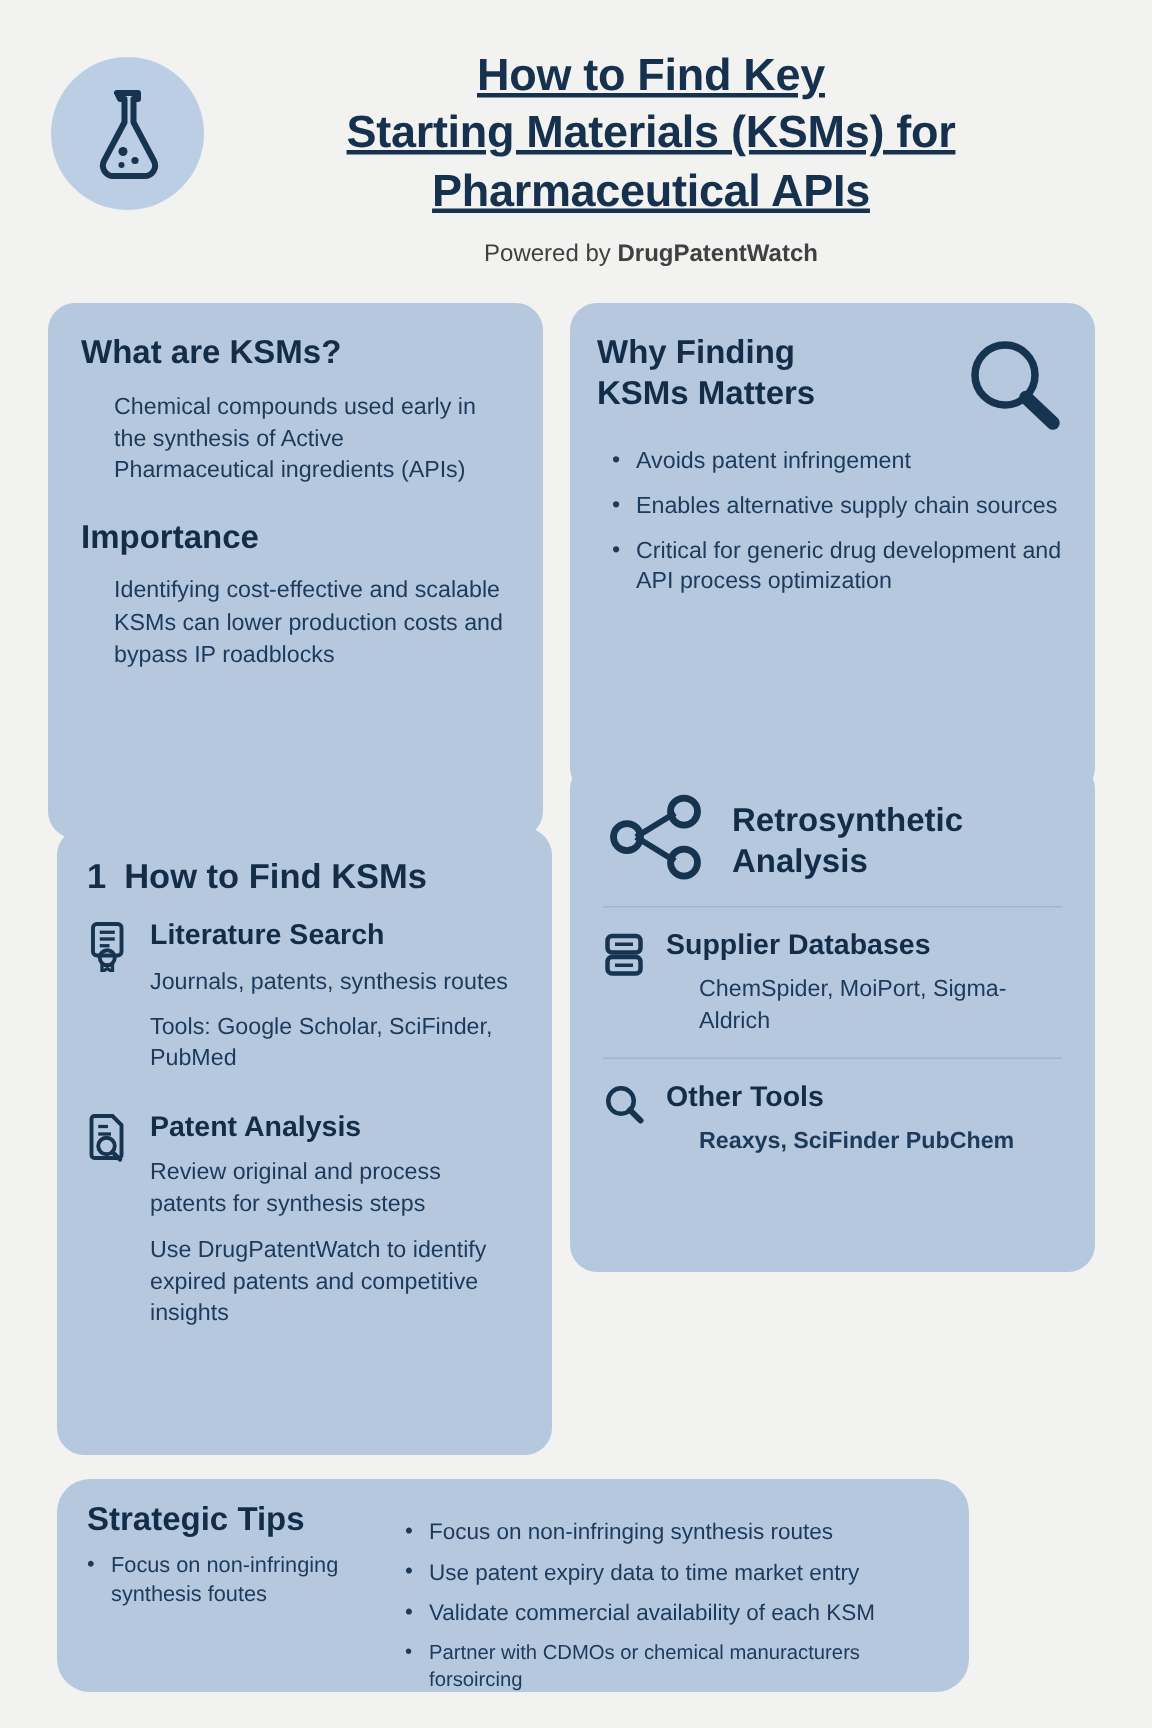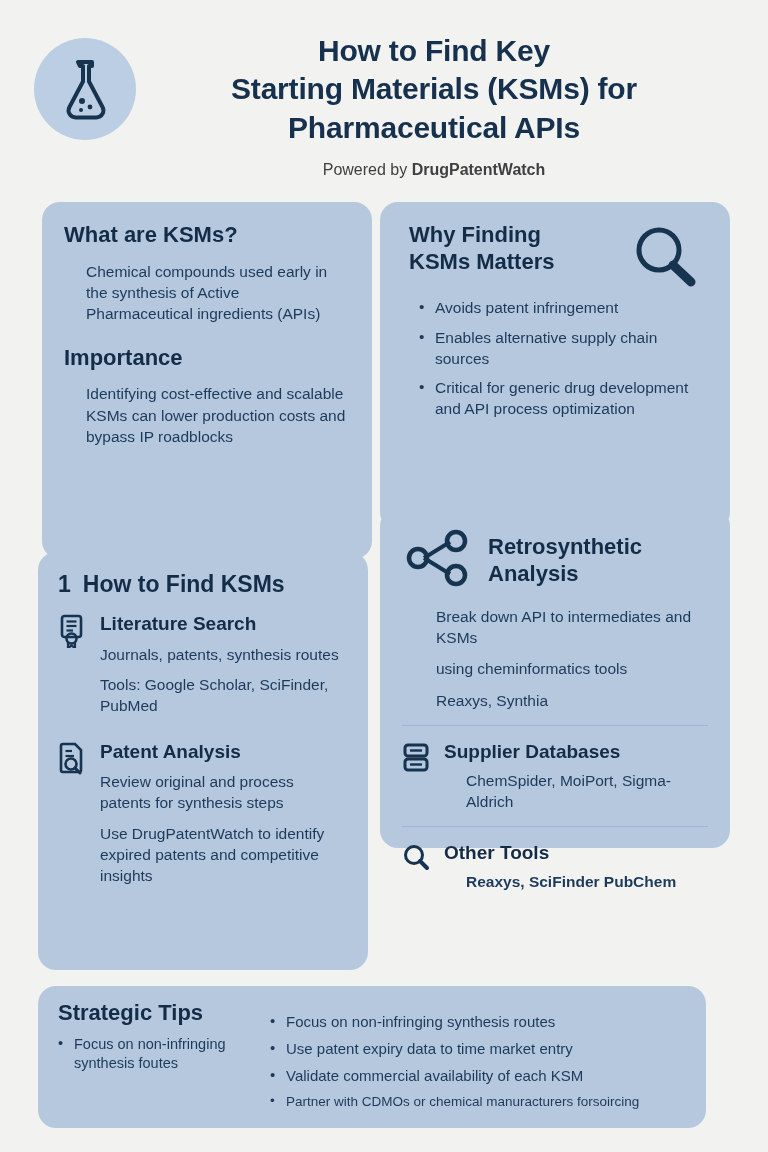--- a/index.html
+++ b/index.html
@@ -45,20 +45,21 @@
     padding-left: 6px;
     padding-right: 6px;
   }
   .title {
     font-size: 30px;
     line-height: 1.28;
     font-weight: bold;
     letter-spacing: -0.2px;
     color: #16314e;
     margin: 6px 0 0 0;
+    text-decoration: underline;
   }
   .subtitle {
     margin-top: 14px;
     font-size: 16px;
     color: #404040;
   }
   .subtitle b {
     font-weight: bold;
   }
 
@@ -83,25 +84,25 @@
     color: #132c47;
     line-height: 1.25;
   }
   .body-text {
     font-size: 15.5px;
     line-height: 1.37;
     color: #1c3a5b;
   }
 
   
-  #card-what { left: 42px;  top: 202px; width: 330px; height: 357px; padding: 20px 22px; }
-  #card-why  { left: 380px; top: 202px; width: 350px; height: 328px; padding: 20px 29px; }
+  #card-what { left: 32px;  top: 202px; width: 330px; height: 357px; padding: 20px 22px; }
+  #card-why  { left: 380px; top: 202px; width: 350px; height: 328px; padding: 20px 18px; }
   #card-retro{ left: 380px; top: 508px; width: 350px; height: 340px; padding: 20px 22px; }
   #card-find { left: 38px;  top: 552px; width: 330px; height: 418px; padding: 18px 20px; }
-  #card-tips { left: 38px;  top: 986px; width: 668px; height: 142px; padding: 14px 20px; }
+  #card-tips { left: 38px;  top: 986px; width: 608px; height: 142px; padding: 14px 20px; border-radius: 22px; }
 
   .bullets {
     list-style: none;
     margin: 10px 0 0 0;
     padding: 0;
   }
   .bullets li {
     position: relative;
     padding-left: 16px;
     margin-bottom: 9px;
@@ -251,25 +252,20 @@
           <circle cx="16" cy="30" r="9" fill="none" stroke="#163350" stroke-width="4.5"></circle>
           <circle cx="54" cy="13" r="9" fill="none" stroke="#163350" stroke-width="4.5"></circle>
           <circle cx="54" cy="47" r="9" fill="none" stroke="#163350" stroke-width="4.5"></circle>
         </svg>
       </span>
       <h2>
         <span>Retrosynthetic</span><br>
         <span>Analysis</span>
       </h2>
     </div>
-    <div style="margin-left:34px; margin-top:16px;">
-      <p class="body-text" style="margin:0 0 10px 0;">Break down API to intermediates and KSMs</p>
-      <p class="body-text" style="margin:0 0 10px 0;">using cheminformatics tools</p>
-      <p class="body-text" style="margin:0;">Reaxys, Synthia</p>
-    </div>
 
     <div class="divider"></div>
 
     <div class="retro-sub">
       <span class="icon">
         <svg width="28" height="32" viewBox="0 0 28 32" aria-hidden="true">
           <rect x="3" y="3" width="22" height="11" rx="3" fill="none" stroke="#163350" stroke-width="3"></rect>
           <rect x="3" y="17" width="22" height="11" rx="3" fill="none" stroke="#163350" stroke-width="3"></rect>
           <line x1="8" y1="8.5" x2="20" y2="8.5" stroke="#163350" stroke-width="2.4"></line>
           <line x1="8" y1="22.5" x2="20" y2="22.5" stroke="#163350" stroke-width="2.4"></line>

